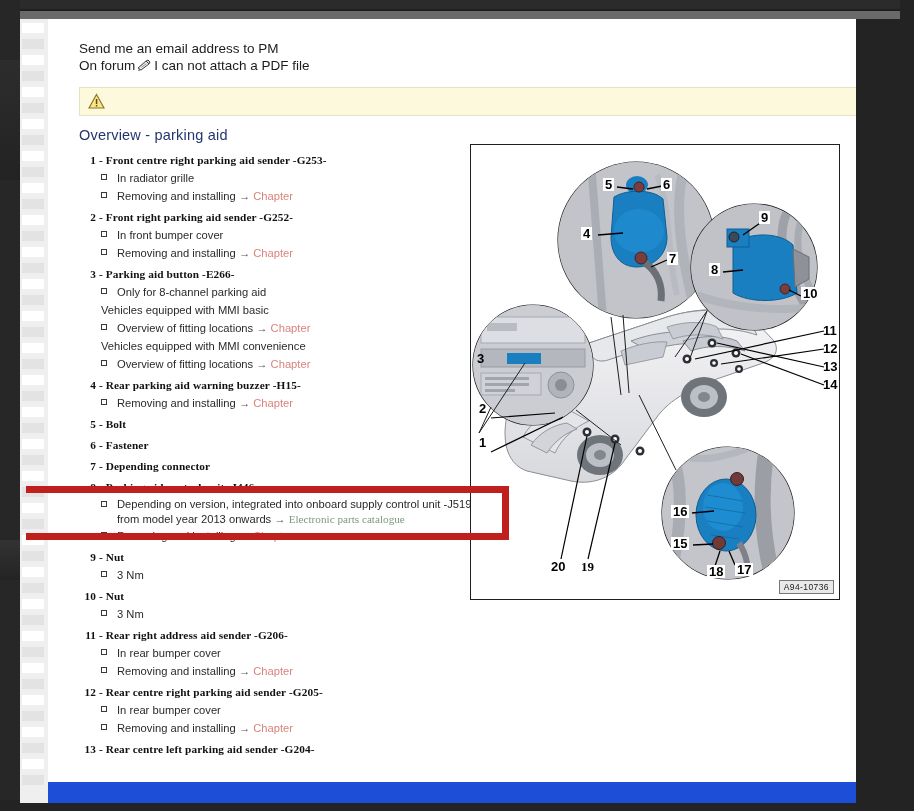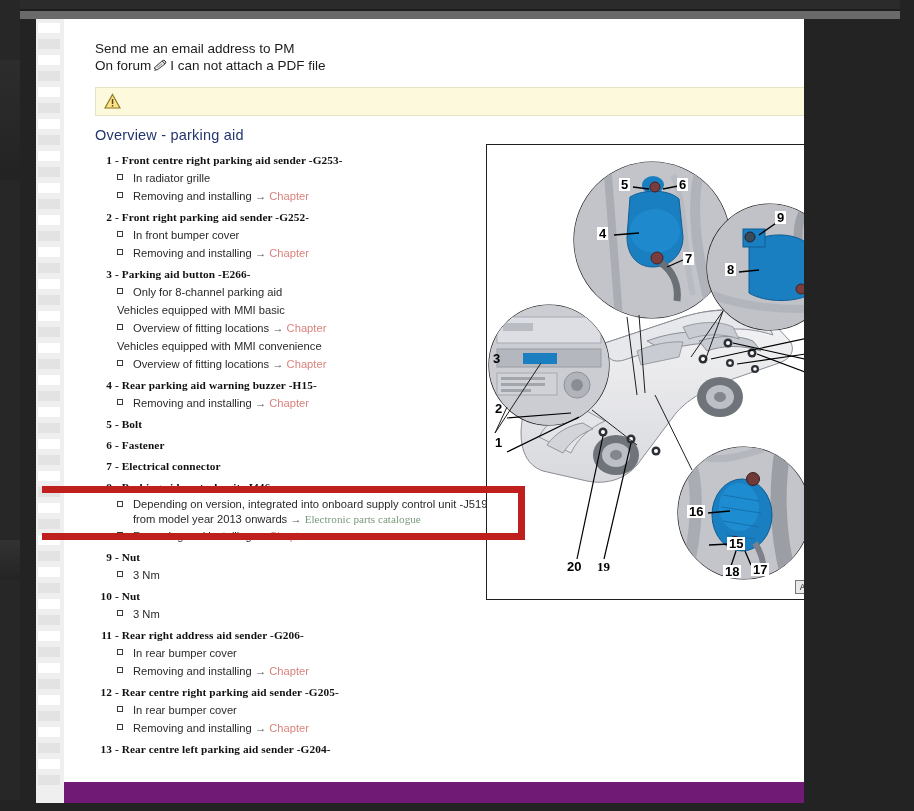--- a/index.html
+++ b/index.html
@@ -49,23 +49,23 @@
     background: #232323;
   }
   .chrome-bottom {
     position: absolute; left: 0; top: 800px; width: 914px; height: 11px;
     background: #232323;
   }
 
   
   .viewport {
     position: absolute;
-    left: 36px; top: 19px;
-    width: 768px; height: 784px;
-    background: #701a75;
+    left: 20px; top: 19px;
+    width: 836px; height: 784px;
+    background: #1d4ed8;
     overflow: hidden;
   }
 
   
   .gutter {
     position: absolute; left: 0; top: 0; width: 28px; height: 784px;
     background: #efefef;
   }
   .gutter .tick {
     position: absolute; left: 2px; width: 22px; height: 10px;
@@ -291,21 +291,21 @@
             <div class="item-head"><span class="num">4</span> - <span>Rear parking aid warning buzzer -H15-</span></div>
             <div class="sub"><span class="box"></span><span>Removing and installing</span> <span class="arrow">→</span> <span class="lnk-chapter">Chapter</span></div>
           </div>
           <div class="item">
             <div class="item-head"><span class="num">5</span> - <span>Bolt</span></div>
           </div>
           <div class="item">
             <div class="item-head"><span class="num">6</span> - <span>Fastener</span></div>
           </div>
           <div class="item">
-            <div class="item-head"><span class="num">7</span> - <span>Electrical connector</span></div>
+            <div class="item-head"><span class="num">7</span> - <span>Depending connector</span></div>
           </div>
           <div class="item">
             <div class="item-head"><span class="num">8</span> - <span>Parking aid control unit -J446-</span></div>
             <div class="sub wrap"><span class="box"></span><span>Depending on version, integrated into onboard supply control unit -J519- from model year 2013 onwards</span> <span class="arrow">→</span> <span class="lnk-epc">Electronic parts catalogue</span></div>
             <div class="sub"><span class="box"></span><span>Removing and installing</span> <span class="arrow">→</span> <span class="lnk-chapter">Chapter</span></div>
           </div>
           <div class="item">
             <div class="item-head"><span class="num">9</span> - <span>Nut</span></div>
             <div class="sub"><span class="box"></span><span>3 Nm</span></div>
           </div>
@@ -511,21 +511,21 @@
         <span class="calloutnum boxed" style="left:132px; top:33px;">5</span>
         <span class="calloutnum boxed" style="left:190px; top:33px;">6</span>
         <span class="calloutnum boxed" style="left:196px; top:107px;">7</span>
         <span class="calloutnum boxed" style="left:238px; top:118px;">8</span>
         <span class="calloutnum boxed" style="left:288px; top:66px;">9</span>
         <span class="calloutnum boxed" style="left:330px; top:142px;">10</span>
         <span class="calloutnum" style="left:352px; top:178px;">11</span>
         <span class="calloutnum" style="left:352px; top:196px;">12</span>
         <span class="calloutnum" style="left:352px; top:214px;">13</span>
         <span class="calloutnum" style="left:352px; top:232px;">14</span>
-        <span class="calloutnum boxed" style="left:200px; top:392px;margin-left:40px;">15</span>
+        <span class="calloutnum boxed" style="left:200px; top:392px;">15</span>
         <span class="calloutnum boxed" style="left:200px; top:360px;">16</span>
         <span class="calloutnum boxed" style="left:264px; top:418px;">17</span>
         <span class="calloutnum boxed" style="left:236px; top:420px;">18</span>
         <span class="calloutnum" style="left:110px; top:414px;font-family:Liberation Serif, serif;">19</span>
         <span class="calloutnum" style="left:80px;  top:414px;">20</span>
 
         <span class="fig-code">A94-10736</span>
       </div>
 
       <div class="redbox"></div>

